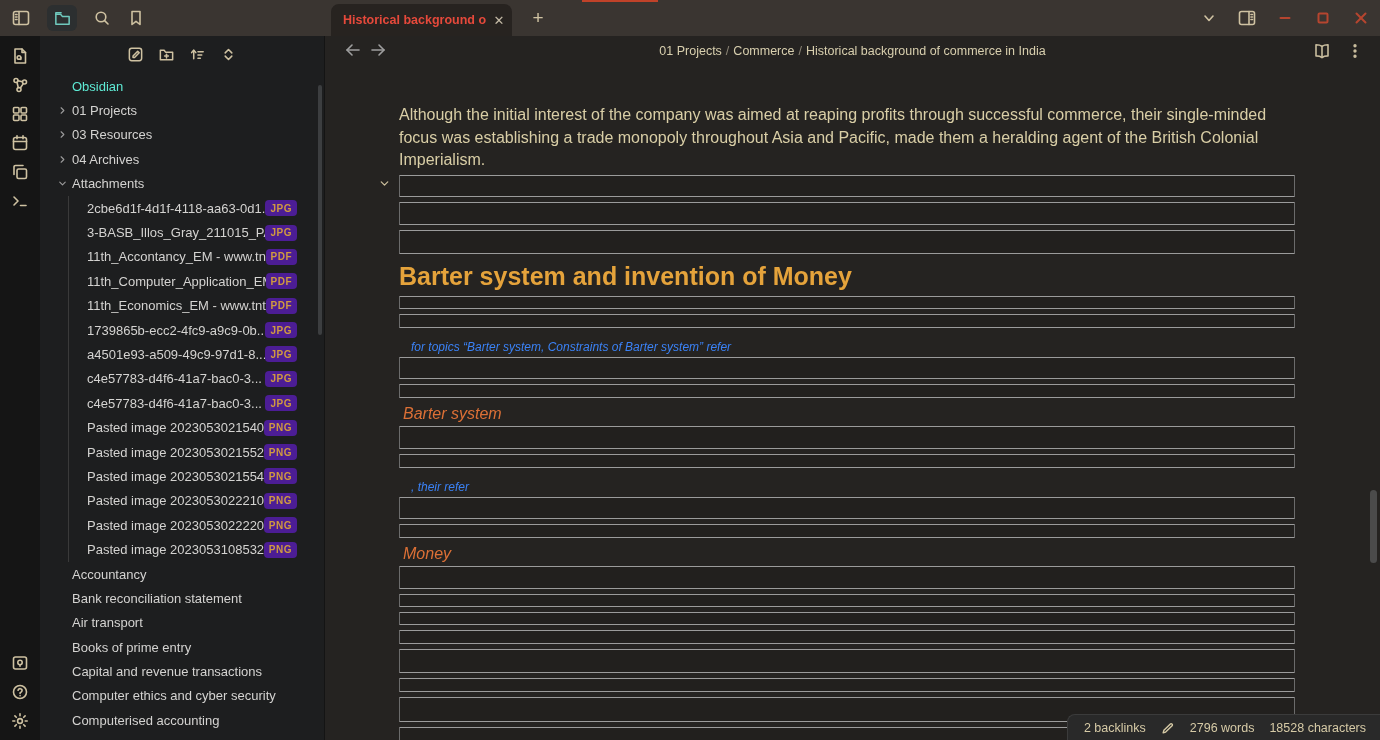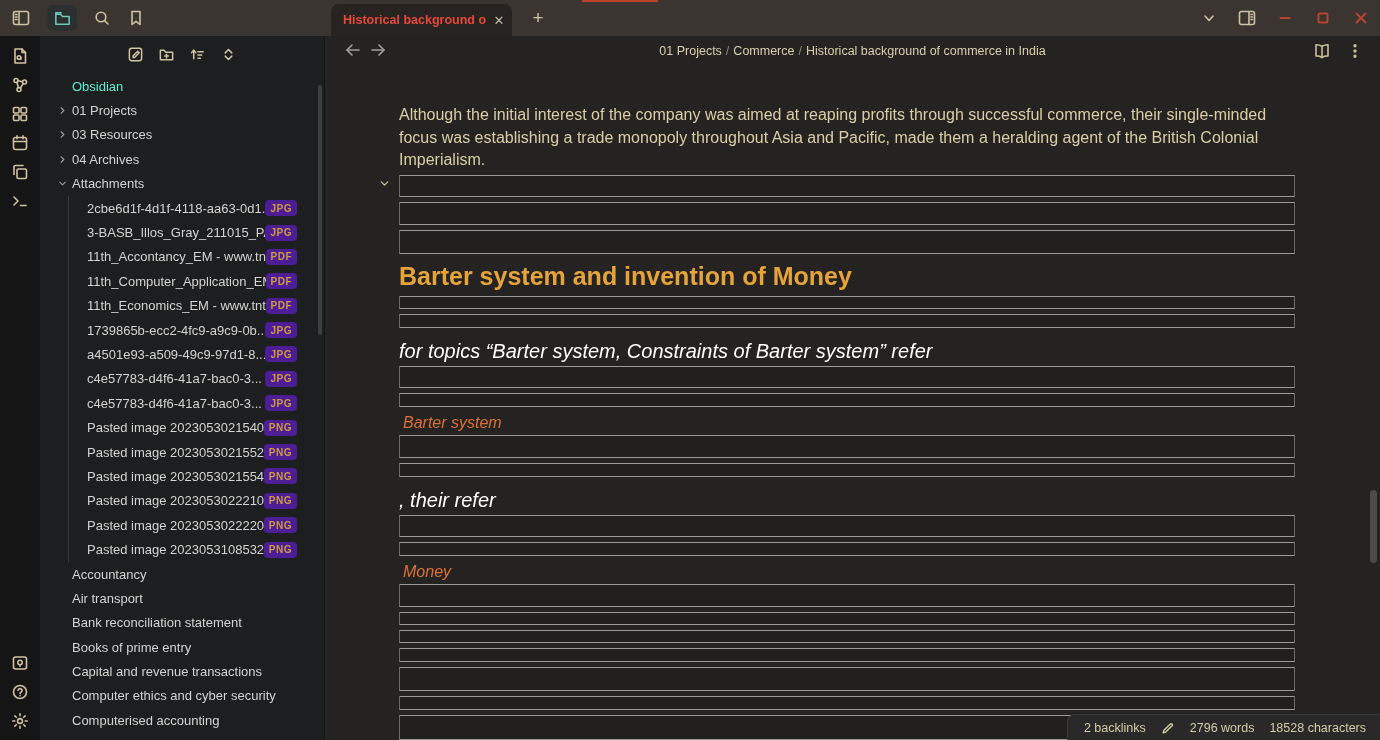--- a/index.html
+++ b/index.html
@@ -62,21 +62,21 @@
   .nav-back { left:18px; } .nav-fwd { left:43px; }
   .breadcrumb { position:absolute; left:50%; transform:translateX(-50%); top:8px; font-size:12.5px;
                 color:#d8cfae; white-space:nowrap; }
   .crumb { cursor:pointer; } .crumb-sep { color:#8d8677; padding:0 4px; }
   .vh-right { position:absolute; right:16px; top:6px; display:flex; gap:15px; align-items:center; color:#c9bd9e; }
   .vh-icon { width:18px; height:18px; display:inline-flex; }
 
   .content { position:absolute; top:32px; left:0; right:0; bottom:0; padding:0 85px 0 74px; overflow:hidden; }
   .para { margin:36px 0 3px; font-size:16px; line-height:22.6px; color:#d9cea6; }
   h2.mdh { margin:7px 0 5px; font-size:25px; line-height:30px; font-weight:700; color:#e5a33b; }
-  .md-italic { margin:12px 0 3px; font-size:20px; font-style:italic; color:#ffffff; }
+  .md-italic { margin:12px 12px 3px; font-size:12px; font-style:italic; color:#3b82f6; }
   .md-link { margin:7px 4px 3px; font-size:16px; font-style:italic; color:#dc7036; }
   .md-link span { cursor:pointer; }
   .embeds { display:flex; flex-direction:column; gap:5px; position:relative; }
   .embed-box { border:1px solid #6b6b6b; border-top-color:#9b9b9b; border-bottom-color:#9b9b9b;
                border-radius:1px; background:rgba(0,0,0,.07); }
   .fold { position:absolute; left:-21px; top:1px; width:13px; height:13px; color:#c9bd9b; }
 
   .main-scroll { position:absolute; right:3px; top:454px; width:7px; height:73px; background:#4b4b4b; border-radius:4px; }
 
   
@@ -359,22 +359,22 @@
         <div class="trow file-row">
           <span class="fname">Pasted image 20230530222209</span>
           <span class="badge">PNG</span>
         </div>
         <div class="trow file-row">
           <span class="fname">Pasted image 20230531085320</span>
           <span class="badge">PNG</span>
         </div>
       </div>
       <div class="trow note-row">Accountancy</div>
+      <div class="trow note-row">Bank reconciliation statement</div>
       <div class="trow note-row">Air transport</div>
-      <div class="trow note-row">Bank reconciliation statement</div>
       <div class="trow note-row">Books of prime entry</div>
       <div class="trow note-row">Capital and revenue transactions</div>
       <div class="trow note-row">Computer ethics and cyber security</div>
       <div class="trow note-row">Computerised accounting</div>
     </div>
   <div class="side-scroll"></div>
 </div>
 
 <div class="main">
   <div class="view-header">

